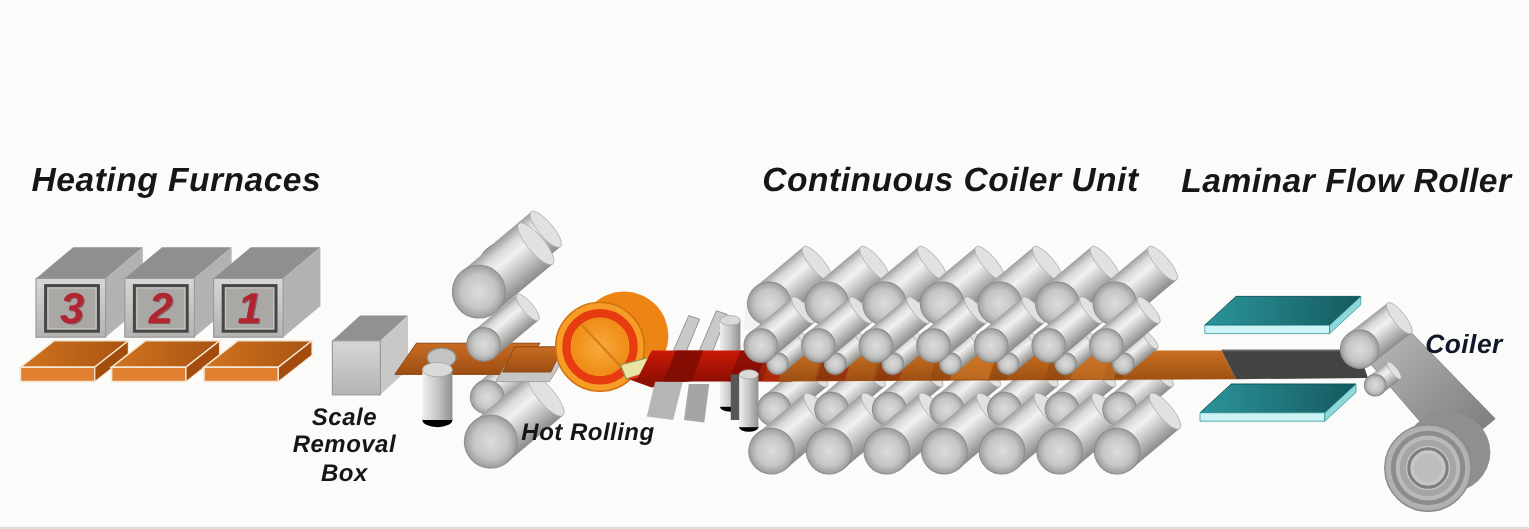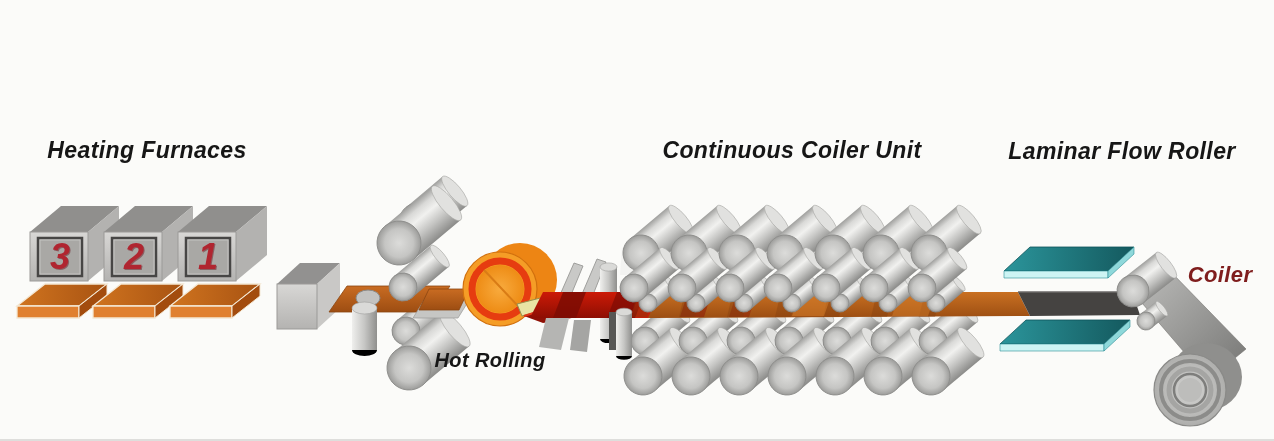--- a/index.html
+++ b/index.html
@@ -1,20 +1,20 @@
 <!DOCTYPE html>
 <html><head>
 <meta charset="utf-8">
 <style>
   html,body{margin:0;padding:0;}
   #canvas{position:relative;width:1274px;height:441px;overflow:hidden;background:#fbfbf9;
           font-family:"Liberation Sans","DejaVu Sans",sans-serif;}
   #scene{position:absolute;left:0;top:0;}
   .lbl{position:absolute;transform:translate(-50%,-50%);font-style:italic;font-weight:700;
-       font-size:23px;color:#161616;letter-spacing:.4px;white-space:nowrap;pointer-events:none;}
+       font-size:28px;color:#161616;letter-spacing:.4px;white-space:nowrap;pointer-events:none;}
   .lbl-sm{font-size:20px;line-height:1.17;text-align:center;white-space:nowrap;}
   .lbl-coiler{font-size:22px;}
   .furnace-num{position:absolute;transform:translate(-50%,-50%);font-style:italic;font-weight:700;
        font-size:36px;color:#b02530;text-shadow:1px 1px 0 rgba(100,8,20,.45);pointer-events:none;}
 </style>
 </head>
 <body>
 
 <div id="canvas" style="background: rgb(251, 251, 249);">
   <svg id="scene" width="1274" height="441" viewBox="0 0 1274 441" xmlns="http://www.w3.org/2000/svg">
@@ -437,22 +437,27 @@
           <circle cx="1190" cy="390" r="16" fill="none" stroke="#7e7e7c" stroke-width="2.5"></circle>
           <circle cx="1190" cy="390" r="12" fill="#bdbdbb"></circle>
         </g>
       </g>
       <rect x="0" y="439" width="1274" height="2" fill="#dededc"></rect>
     </svg>
 
   <div class="lbl" style="left: 147px; top: 150px; color: rgb(22, 22, 22);">Heating Furnaces</div>
   <div class="lbl" style="left: 792px; top: 150px; color: rgb(22, 22, 22);">Continuous Coiler Unit</div>
   <div class="lbl" style="left: 1122px; top: 151px; color: rgb(22, 22, 22);">Laminar Flow Roller</div>
-  <div class="lbl lbl-coiler" style="left: 1220px; top: 275px; color: #7f1d1d;">Coiler</div>
-
+  <div class="lbl lbl-coiler" style="left: 1220px; top: 287px; color: #0f172a;">Coiler</div>
+
+  <div class="lbl lbl-sm" style="left: 287px; top: 372px; color: rgb(22, 22, 22);">
+    <span style="display:block">Scale</span>
+    <span style="display:block">Removal</span>
+    <span style="display:block">Box</span>
+  </div>
 
   <div class="lbl lbl-sm" style="left: 490px; top: 361px; color: rgb(22, 22, 22);">
     <span style="display:block">Hot Rolling</span>
   </div>
 
   <div class="furnace-num" style="left: 60px; top: 257px; color: rgb(176, 37, 48);">3</div>
   <div class="furnace-num" style="left: 134px; top: 257px; color: rgb(176, 37, 48);">2</div>
   <div class="furnace-num" style="left: 208px; top: 257px; color: rgb(176, 37, 48);">1</div>
 </div>
 

